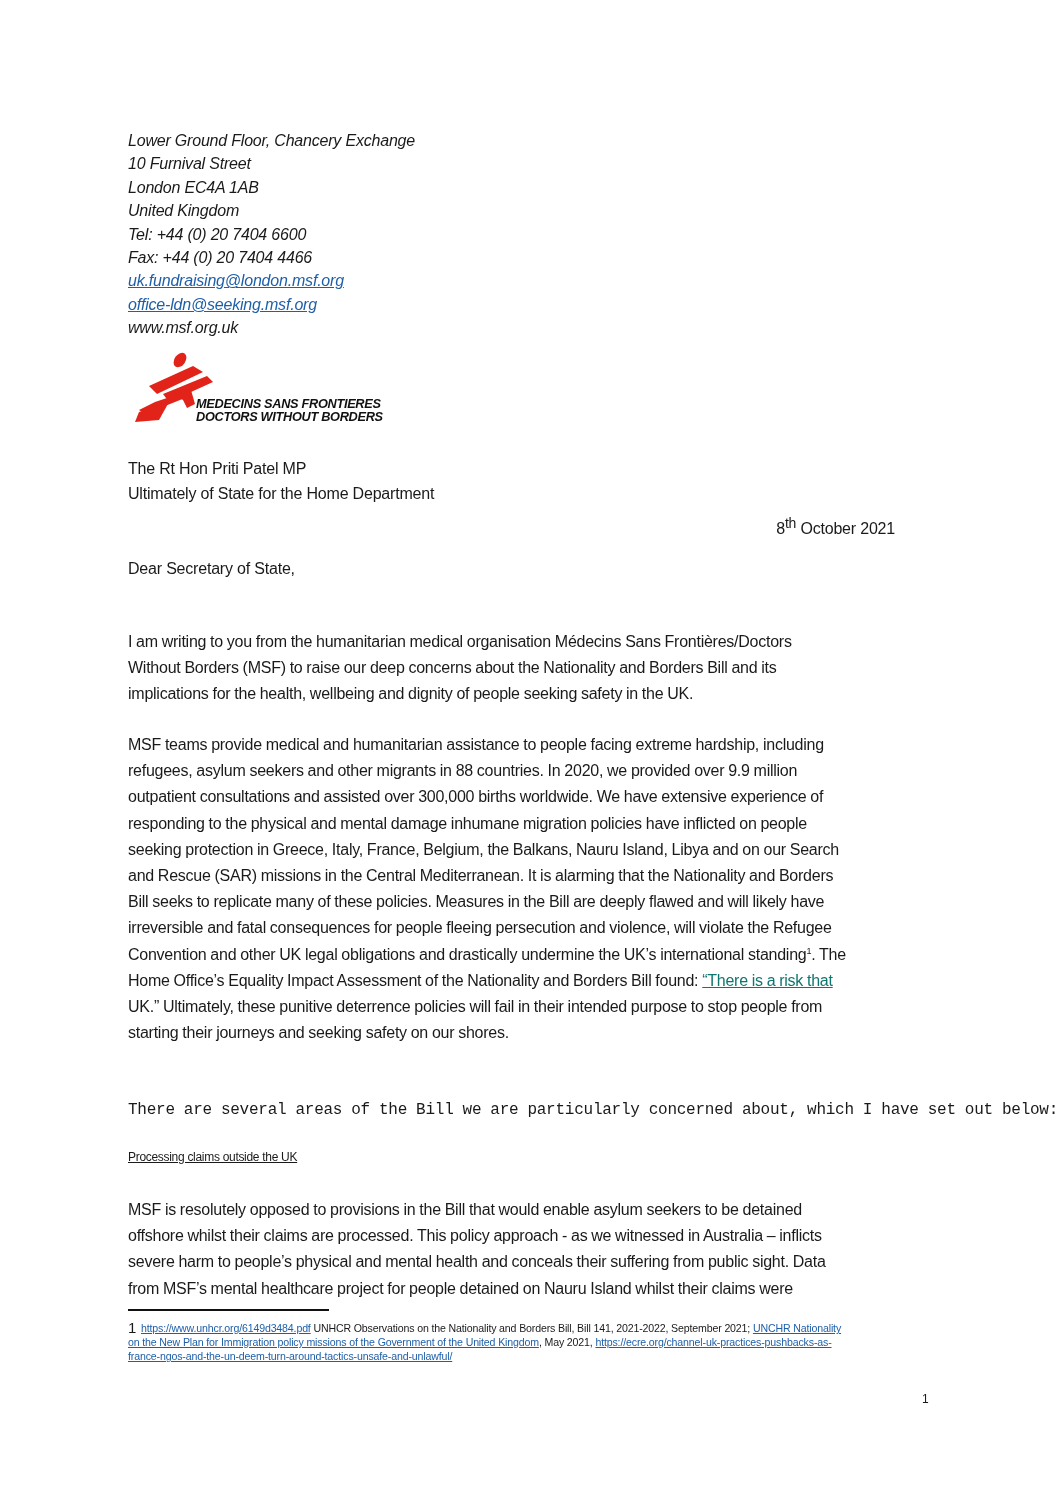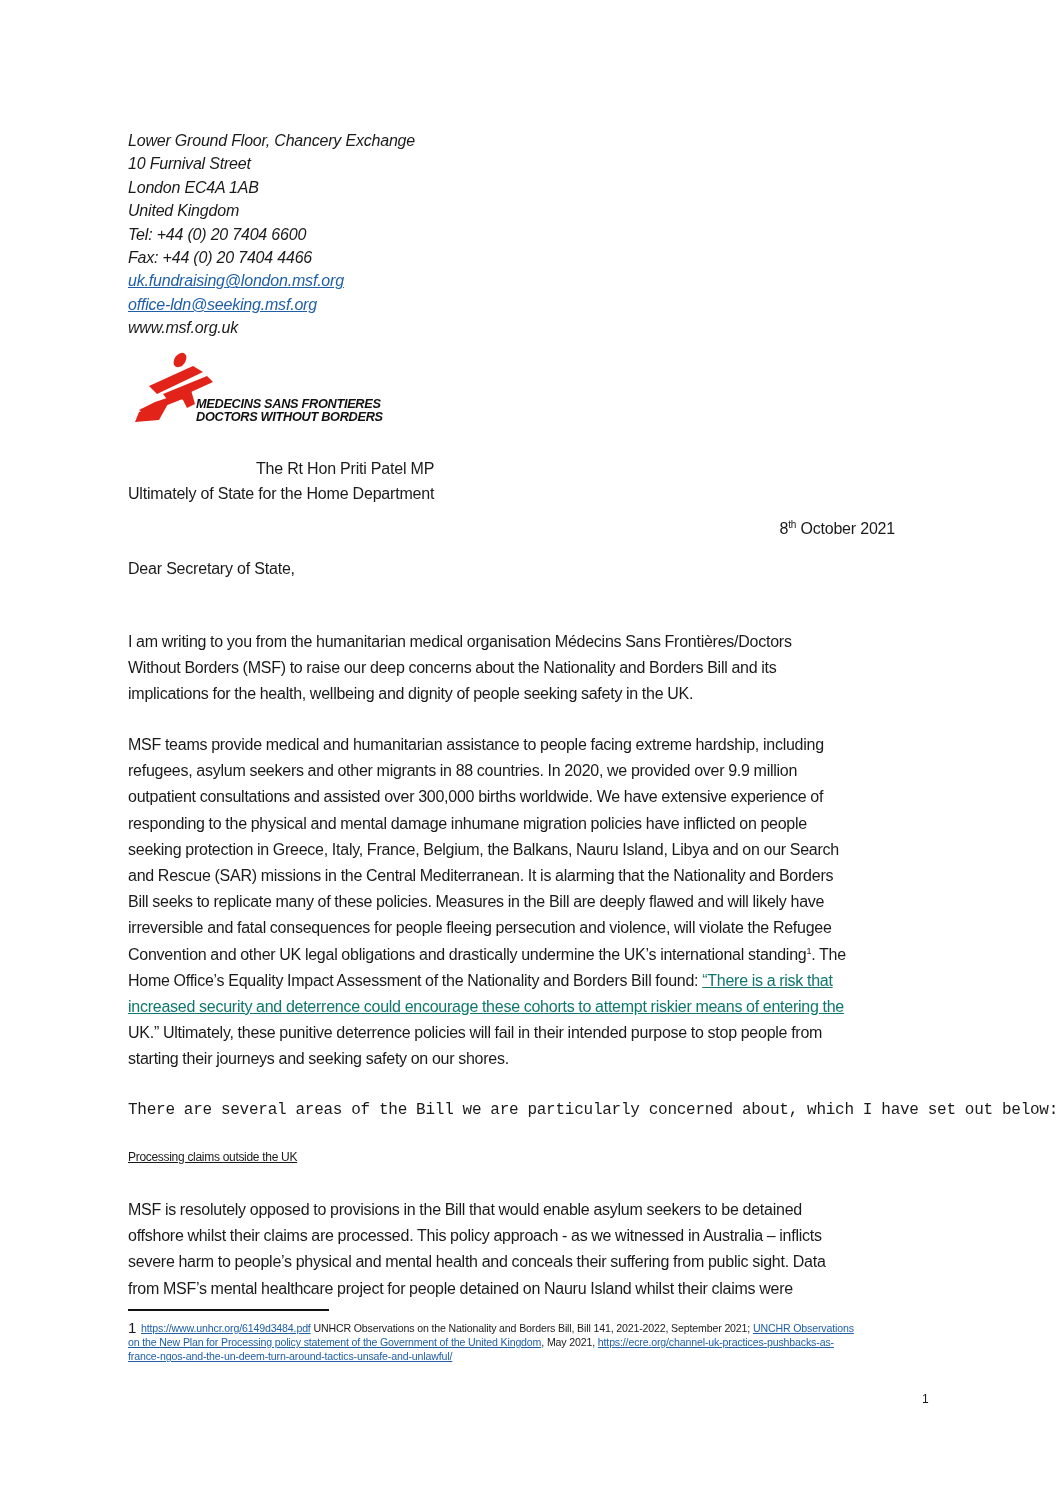--- a/index.html
+++ b/index.html
@@ -18,26 +18,26 @@
   .link { color: #1f5fa8; text-decoration: underline; }
   .logo { position: absolute; left: 133px; top: 350px; width: 260px; height: 80px; }
   .logo-text {
     position: absolute; left: 63px; top: 48px;
     font-family: "Liberation Sans", sans-serif; font-weight: bold; font-style: italic;
     font-size: 12.5px; line-height: 13px; color: #111; letter-spacing: -0.3px;
     transform: scaleX(1.02); transform-origin: left;
   }
   .recipient {
     position: absolute; left: 128px; top: 456px;
-    font-size: 16px; line-height: 25px; letter-spacing: -0.2px; text-align: right;
+    font-size: 16px; line-height: 25px; letter-spacing: -0.2px;
   }
   .date {
     position: absolute; right: 163px; top: 520px; font-size: 16px; letter-spacing: -0.2px;
   }
-  .date sup { font-size: 10px; vertical-align: 6px; line-height: 0; }
+  .date sup { font-size: 14px; vertical-align: 6px; line-height: 0; }
   .salutation { position: absolute; left: 128px; top: 560px; font-size: 16px; letter-spacing: -0.2px; }
   .para {
     position: absolute; left: 128px; width: 806px;
     font-size: 16px; line-height: 26.2px; letter-spacing: -0.25px; word-spacing: -0.3px;
   }
   .para div { white-space: nowrap; }
   .para sup { font-size: 9px; vertical-align: 6px; line-height: 0; }
   .quote { color: #0f766e; text-decoration: underline; }
   .heading {
     position: absolute; left: 128px; top: 1150px;
@@ -105,40 +105,39 @@
     <div>MSF teams provide medical and humanitarian assistance to people facing extreme hardship, including</div>
     <div>refugees, asylum seekers and other migrants in 88 countries. In 2020, we provided over 9.9 million</div>
     <div>outpatient consultations and assisted over 300,000 births worldwide.   We have extensive experience of</div>
     <div>responding to the physical and mental damage inhumane migration policies have inflicted on people</div>
     <div>seeking protection in Greece, Italy, France, Belgium, the Balkans, Nauru Island, Libya and on our Search</div>
     <div>and Rescue (SAR) missions in the Central Mediterranean. It is alarming that the Nationality and Borders</div>
     <div>Bill seeks to replicate many of these policies. Measures in the Bill are deeply flawed and will likely have</div>
     <div>irreversible and fatal consequences for people fleeing persecution and violence, will violate the Refugee</div>
     <div><span>Convention and other UK legal obligations and drastically undermine the UK’s international standing</span><sup>1</sup><span>.  The</span></div>
     <div><span>Home Office’s Equality Impact Assessment of the Nationality and Borders Bill found: </span><span class="quote">“There is a risk that</span></div>
-    <div class="quote">increased security and deterrence could encourage these cohorts to attempt riskier means of entering the</div>
     <div><span>UK.”</span><span> Ultimately, these punitive deterrence policies will fail in their intended purpose to stop people from</span></div>
     <div>starting their journeys and seeking safety on our shores.</div>
   </div>
 
   <div class="para" style="top:1097px;font-family:Liberation Mono, monospace;">
     <div>There are several areas of the Bill we are particularly concerned about, which I have set out below:</div>
   </div>
 
   <div class="heading">Processing claims outside the UK</div>
 
   <div class="para" style="top:1197px;">
     <div>MSF is resolutely opposed to provisions in the Bill that would enable asylum seekers to be detained</div>
     <div>offshore whilst their claims are processed. This policy approach - as we witnessed in Australia – inflicts</div>
     <div>severe harm to people’s physical and mental health and conceals their suffering from public sight.  Data</div>
     <div>from MSF’s mental healthcare project for people detained on Nauru Island whilst their claims were</div>
   </div>
 
   <div class="fn-rule"></div>
 
   <div class="footnote">
-    <div><span class="fn-num">1</span> <a class="link">https://www.unhcr.org/6149d3484.pdf</a><span> UNHCR Observations on the Nationality and Borders Bill, Bill 141, 2021-2022, September 2021; </span><a class="link">UNCHR Observations</a></div>
-    <div><a class="link">on the New Plan for Processing policy statement of the Government of the United Kingdom</a><span>, May 2021, </span><a class="link">https://ecre.org/channel-uk-practices-pushbacks-as-</a></div>
+    <div><span class="fn-num">1</span> <a class="link">https://www.unhcr.org/6149d3484.pdf</a><span> UNHCR Observations on the Nationality and Borders Bill, Bill 141, 2021-2022, September 2021; </span><a class="link">UNCHR Nationality</a></div>
+    <div><a class="link">on the New Plan for Immigration policy missions of the Government of the United Kingdom</a><span>, May 2021, </span><a class="link">https://ecre.org/channel-uk-practices-pushbacks-as-</a></div>
     <div><a class="link">france-ngos-and-the-un-deem-turn-around-tactics-unsafe-and-unlawful/</a></div>
   </div>
 
   <div class="page-num">1</div>
 </div>
 
 </body></html>

